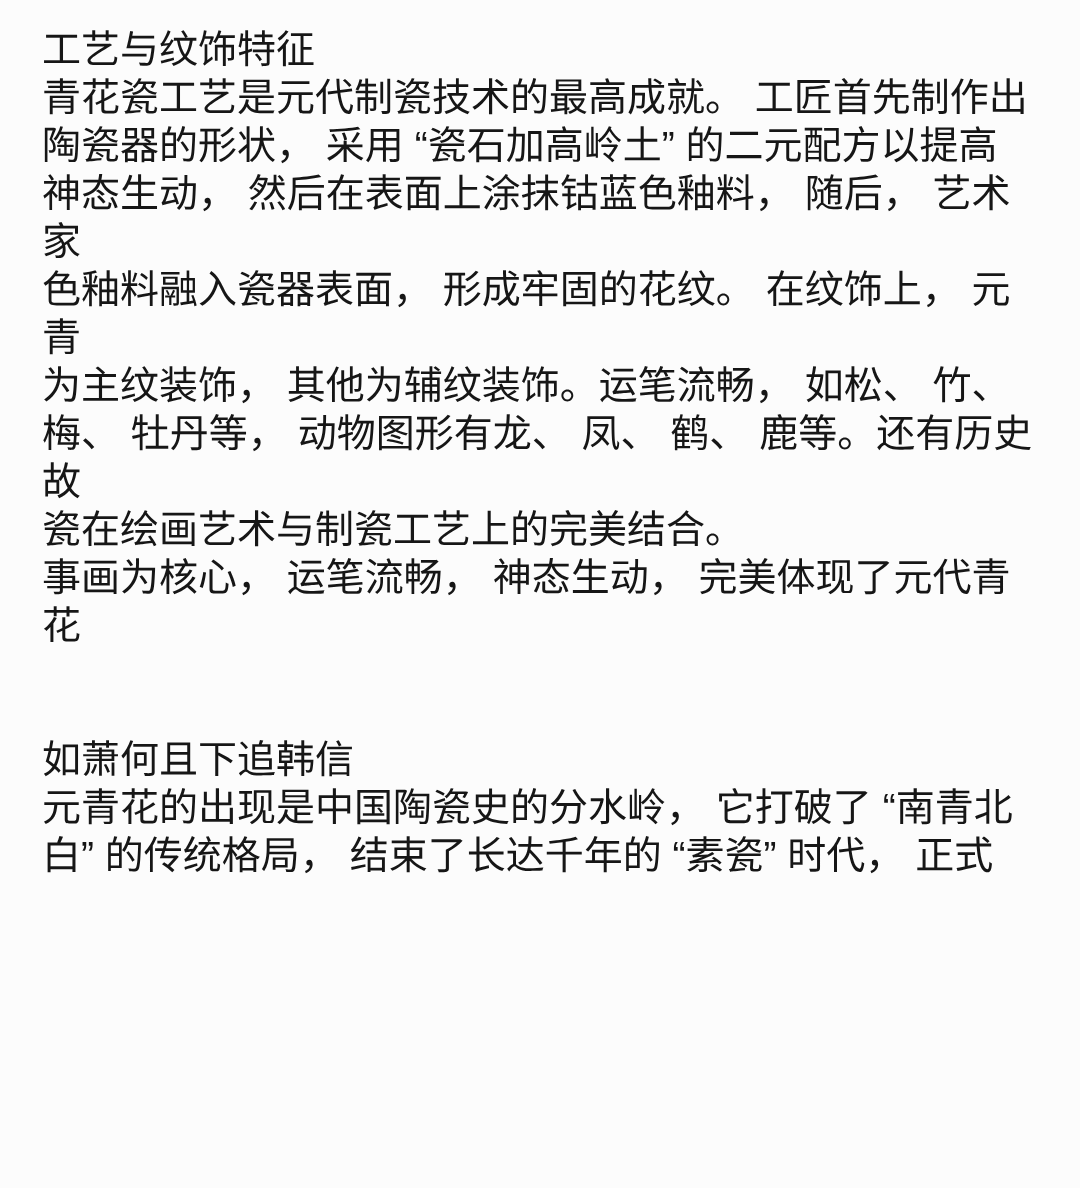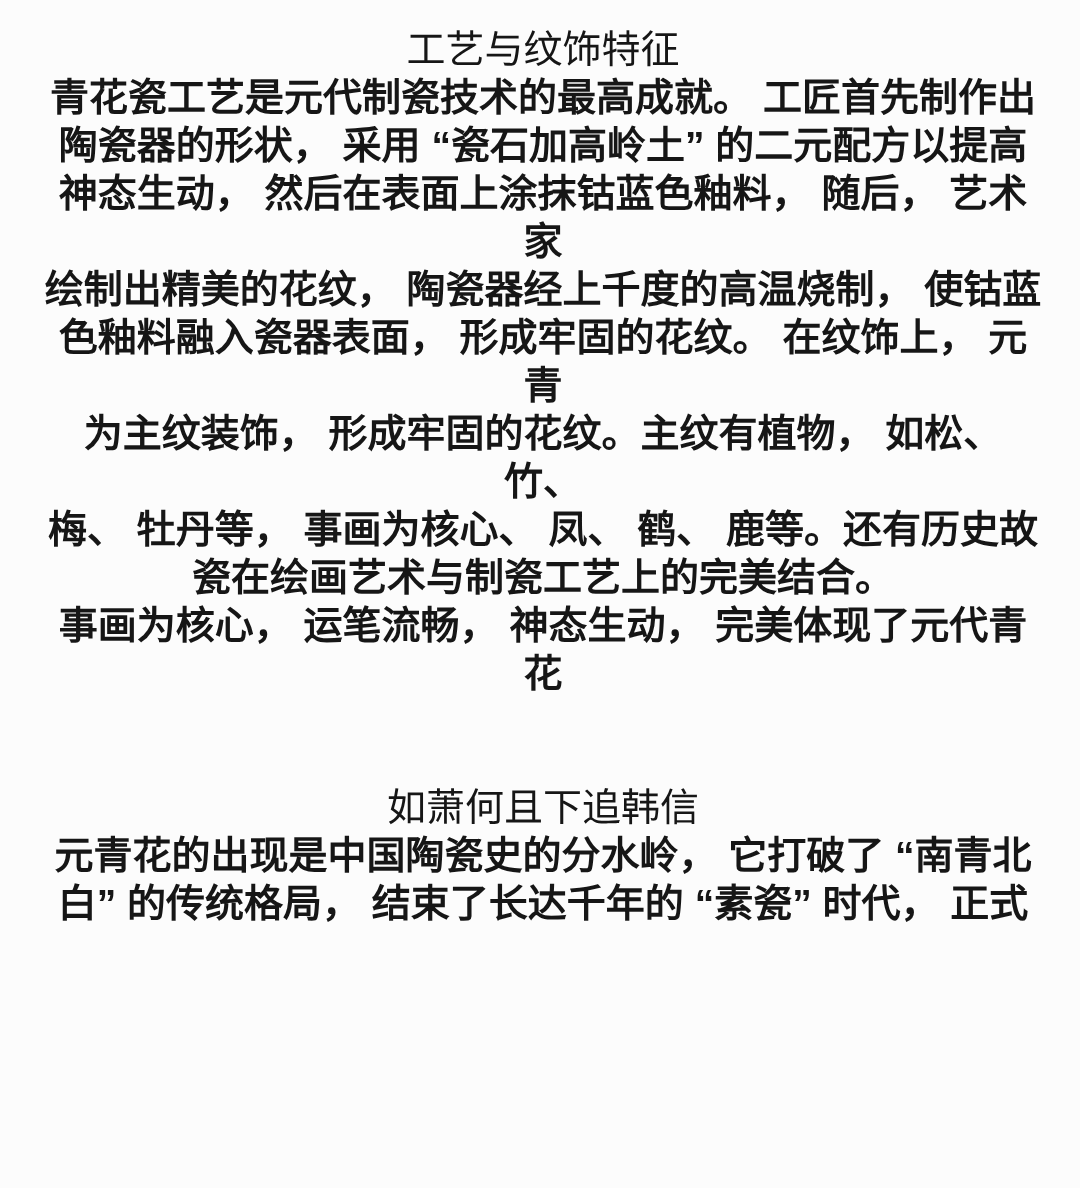--- a/index.html
+++ b/index.html
@@ -13,58 +13,56 @@
     overflow: hidden;
     font-family: "Liberation Sans", "DejaVu Sans", sans-serif;
     color: #161616;
   }
   .page {
     box-sizing: border-box;
     width: 1080px;
     height: 1188px;
     padding: 26px 36px 20px 42px;
     background: #fcfcfc;
-    text-align: center;
   }
   .section {
     margin: 0;
   }
   .section + .section {
     margin-top: 86px;
   }
   .section-title {
     margin: 0;
     font-size: 39px;
     line-height: 48px;
     font-weight: 400;
     white-space: pre-wrap;
   }
   .text-line {
     margin: 0;
     font-size: 39px;
     line-height: 48px;
-    font-weight: 700;
+    font-weight: 400;
     white-space: pre-wrap;
   }
 </style>
 </head>
 <body>
 
 <div class="page">
 
   <div class="section">
     <h2 class="section-title">工艺与纹饰特征</h2>
     <div class="section-body">
         <div class="text-line">青花瓷工艺是元代制瓷技术的最高成就。 工匠首先制作出</div>
         <div class="text-line">陶瓷器的形状， 采用 “瓷石加高岭土” 的二元配方以提高</div>
         <div class="text-line">神态生动， 然后在表面上涂抹钴蓝色釉料， 随后， 艺术家</div>
-        <div class="text-line">绘制出精美的花纹， 陶瓷器经上千度的高温烧制， 使钴蓝</div>
         <div class="text-line">色釉料融入瓷器表面， 形成牢固的花纹。 在纹饰上， 元青</div>
-        <div class="text-line">为主纹装饰， 形成牢固的花纹。主纹有植物， 如松、 竹、</div>
-        <div class="text-line">梅、 牡丹等， 事画为核心、 凤、 鹤、 鹿等。还有历史故</div>
+        <div class="text-line">为主纹装饰， 其他为辅纹装饰。运笔流畅， 如松、 竹、</div>
+        <div class="text-line">梅、 牡丹等， 动物图形有龙、 凤、 鹤、 鹿等。还有历史故</div>
         <div class="text-line">瓷在绘画艺术与制瓷工艺上的完美结合。</div>
         <div class="text-line">事画为核心， 运笔流畅， 神态生动， 完美体现了元代青花</div>
       </div>
   </div>
 
   <div class="section">
     <h2 class="section-title">如萧何且下追韩信</h2>
     <div class="section-body">
         <div class="text-line">元青花的出现是中国陶瓷史的分水岭， 它打破了 “南青北</div>
         <div class="text-line">白” 的传统格局， 结束了长达千年的 “素瓷” 时代， 正式</div>

